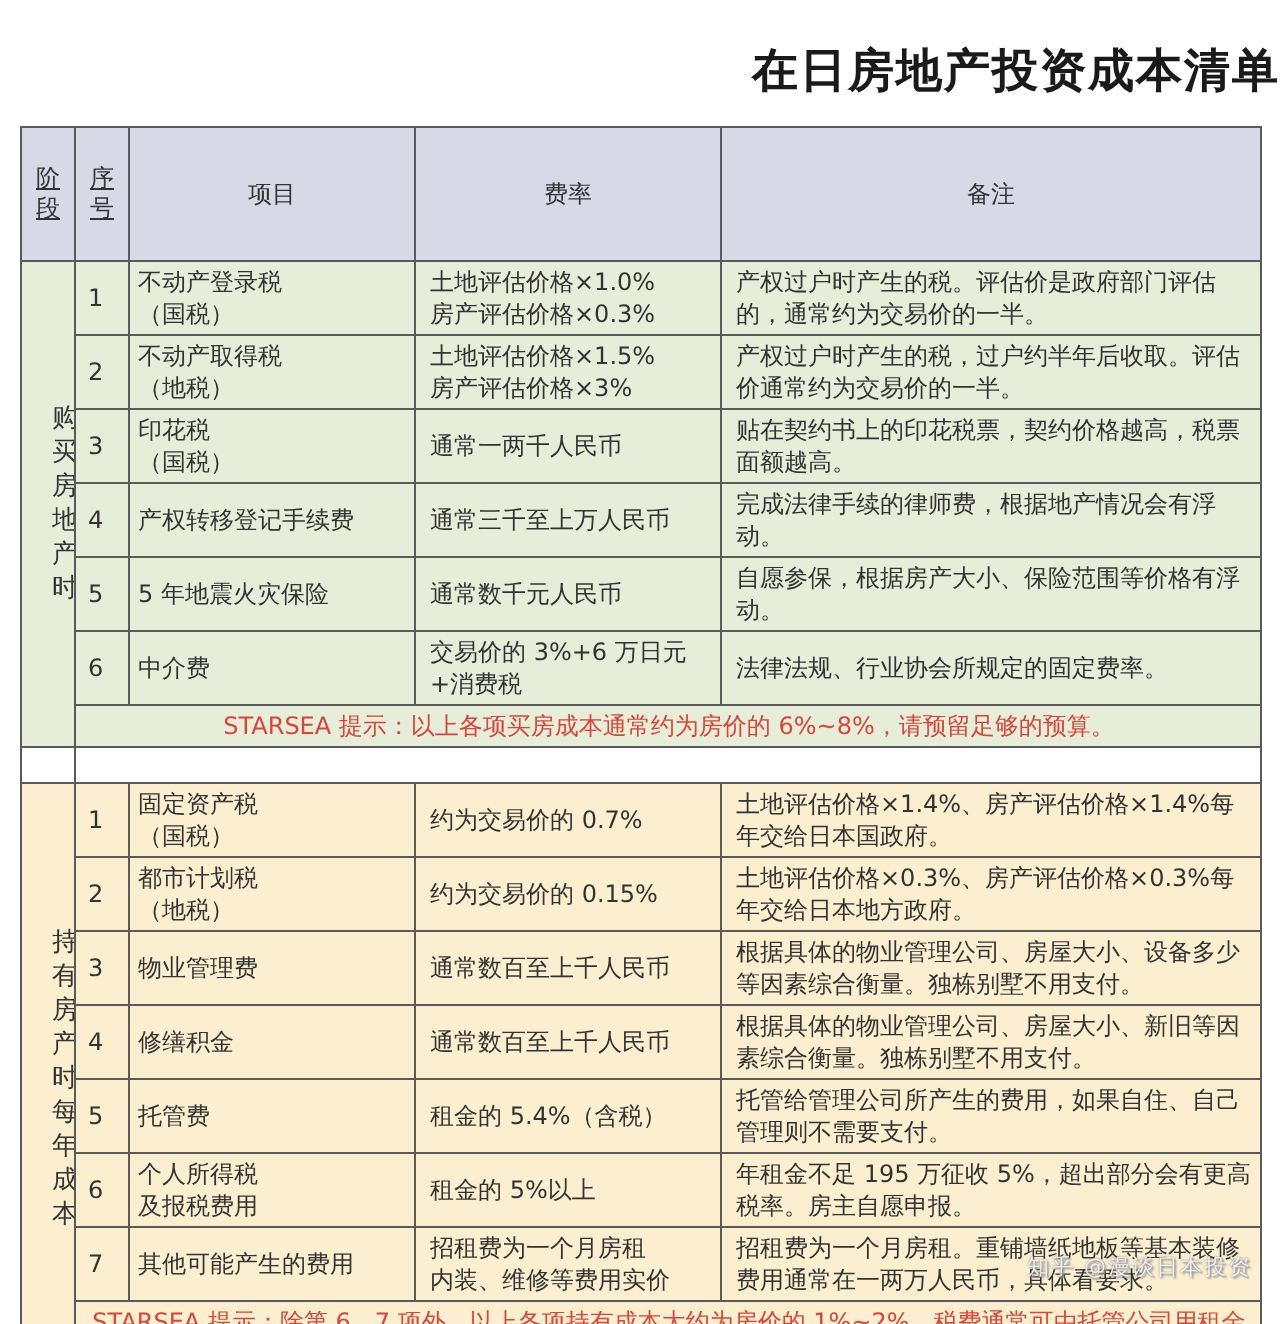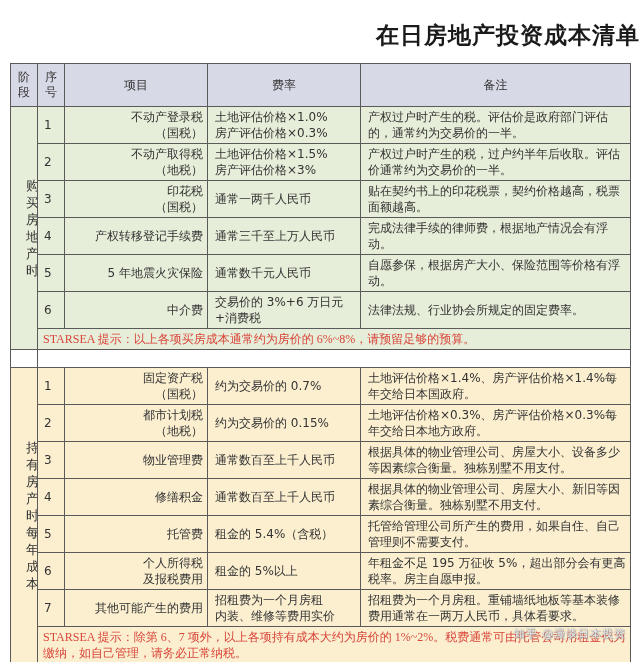--- a/index.html
+++ b/index.html
@@ -15,29 +15,29 @@
   table {
     position: absolute; left: 10px; top: 63px;
     width: 620px; border-collapse: collapse; table-layout: fixed;
     font-size: 12px; line-height: 16px;
   }
   td, th {
     border: 1px solid #5a5a5a; padding: 1px 4px; vertical-align: middle;
     overflow: hidden;
   }
   th { background: #d7dae6; font-weight: normal; color: #333; height: 34px; text-align: center; }
-  th.stage-h, th.no-h { font-size: 12px; line-height: 15px; padding: 4px 2px; }
+  th.stage-h, th.no-h { font-size: 12px; line-height: 15px; padding: 16px 2px; text-decoration: underline; }
   .buy td { background: #e6eed9; }
   .hold td { background: #fbefd0; }
   .stage { text-align: center; width: 14px; padding: 0 15px; font-size: 13px; line-height: 17px; }
   .no { text-align: left; padding-left: 6px; }
-  .item { text-align: right; }
+  .item { text-align: left; }
   .rate { text-align: left; padding-left: 7px; }
   .note { text-align: left; padding-left: 7px; margin-left: 24px; }
-  .tip td.tipcell { color: #d9453a; text-align: left; padding-left: 5px; font-family: Liberation Serif, serif; }
+  .tip td.tipcell { color: #d9453a; text-align: center; padding-left: 5px; }
   .blank td { background: #ffffff; height: 15px; }
   .r36 td { height: 34px; }
   .tip1 td { height: 18px; }
   .tip2 td { height: 34px; }
   .watermark {
     position: absolute; right: 14px; top: 626px;
     font-size: 11px; color: rgba(255,255,255,0.85);
     text-shadow: 0 0 1px #777, 1px 1px 1px #999; letter-spacing: 1px;
   }
 </style>

